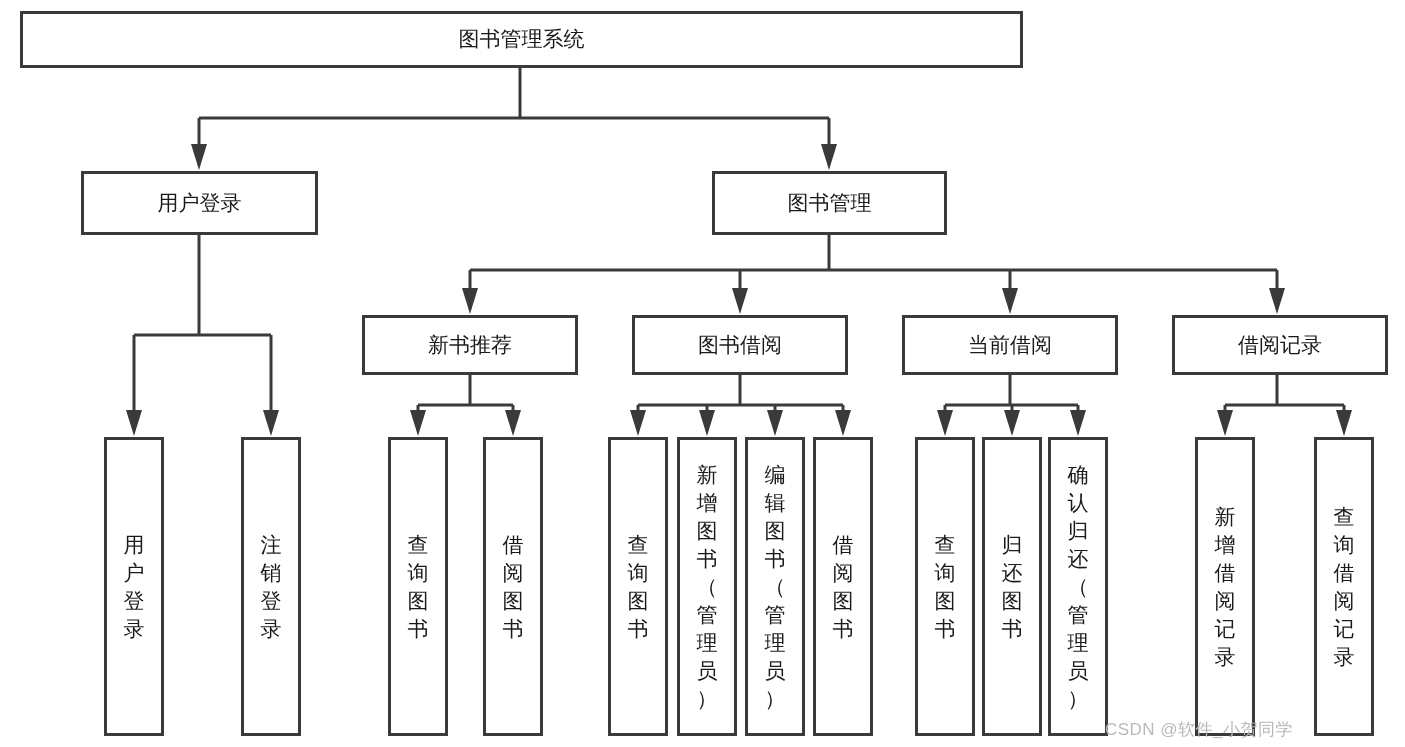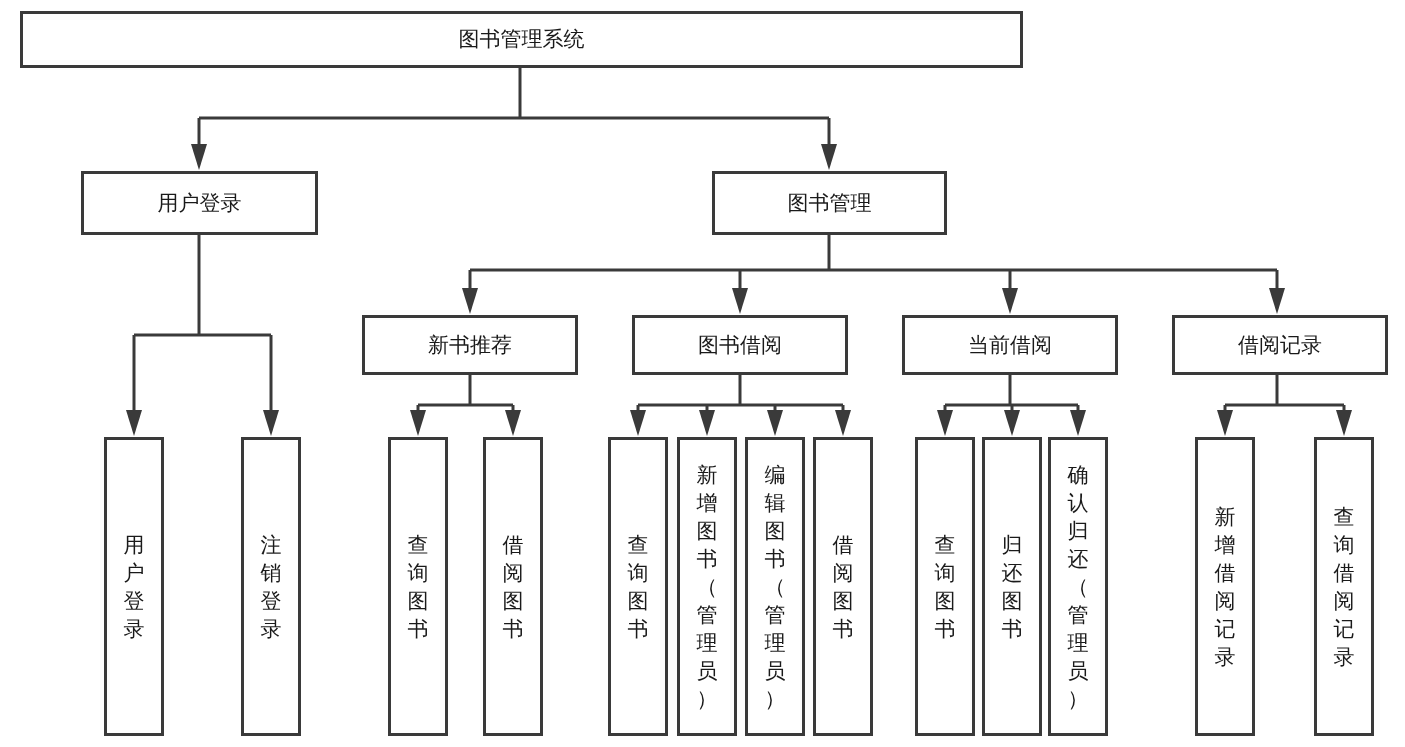--- a/index.html
+++ b/index.html
@@ -214,13 +214,14 @@
         <g>
           <rect x="1196.5" y="438.5" width="57" height="296" class="node-box"></rect>
           <text x="1225" y="524.34" class="node-label-v"><tspan x="1225" dy="0">新</tspan><tspan x="1225" dy="28">增</tspan><tspan x="1225" dy="28">借</tspan><tspan x="1225" dy="28">阅</tspan><tspan x="1225" dy="28">记</tspan><tspan x="1225" dy="28">录</tspan></text>
         </g>
         <g>
           <rect x="1315.5" y="438.5" width="57" height="296" class="node-box"></rect>
           <text x="1344" y="524.34" class="node-label-v"><tspan x="1344" dy="0">查</tspan><tspan x="1344" dy="28">询</tspan><tspan x="1344" dy="28">借</tspan><tspan x="1344" dy="28">阅</tspan><tspan x="1344" dy="28">记</tspan><tspan x="1344" dy="28">录</tspan></text>
         </g>
       </g>
   </svg>
+  <div class="watermark-text">CSDN @软件_小贺同学</div>
 </div>
 
 </body></html>

